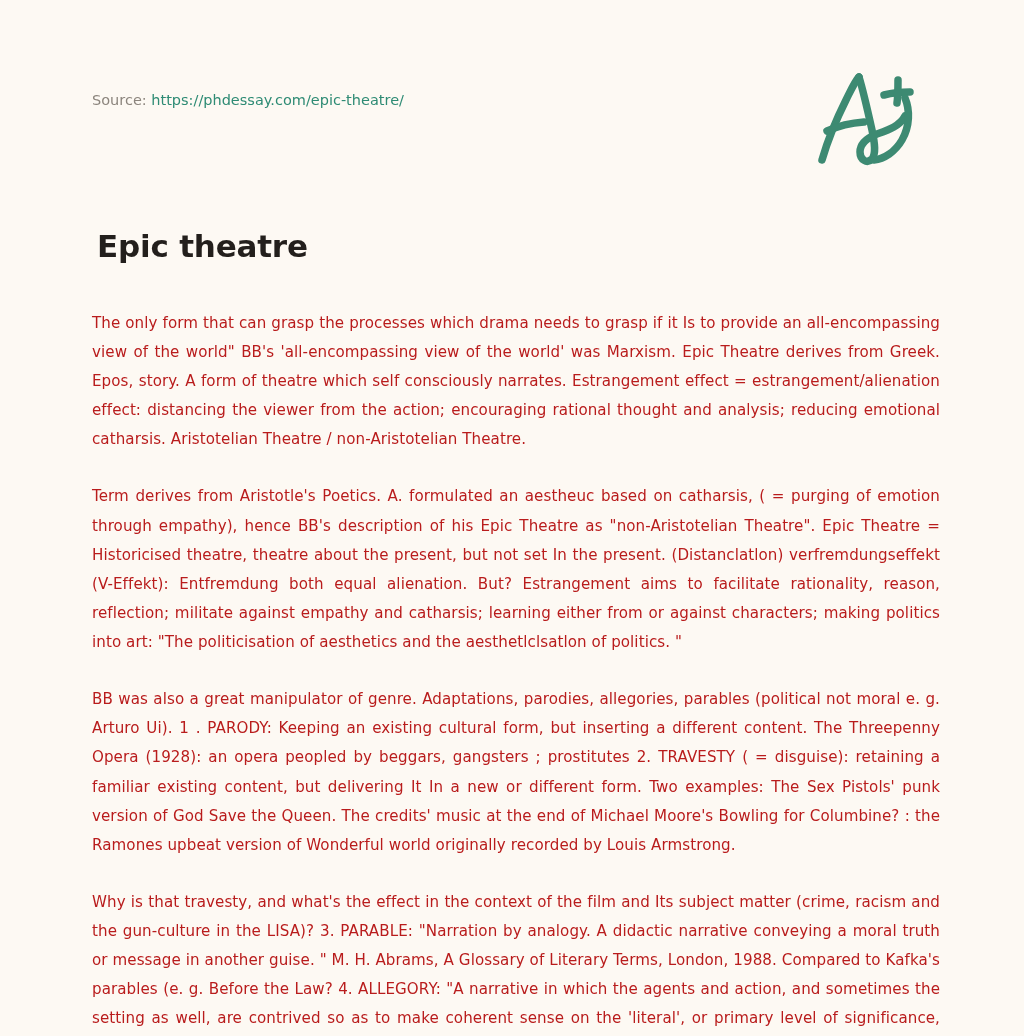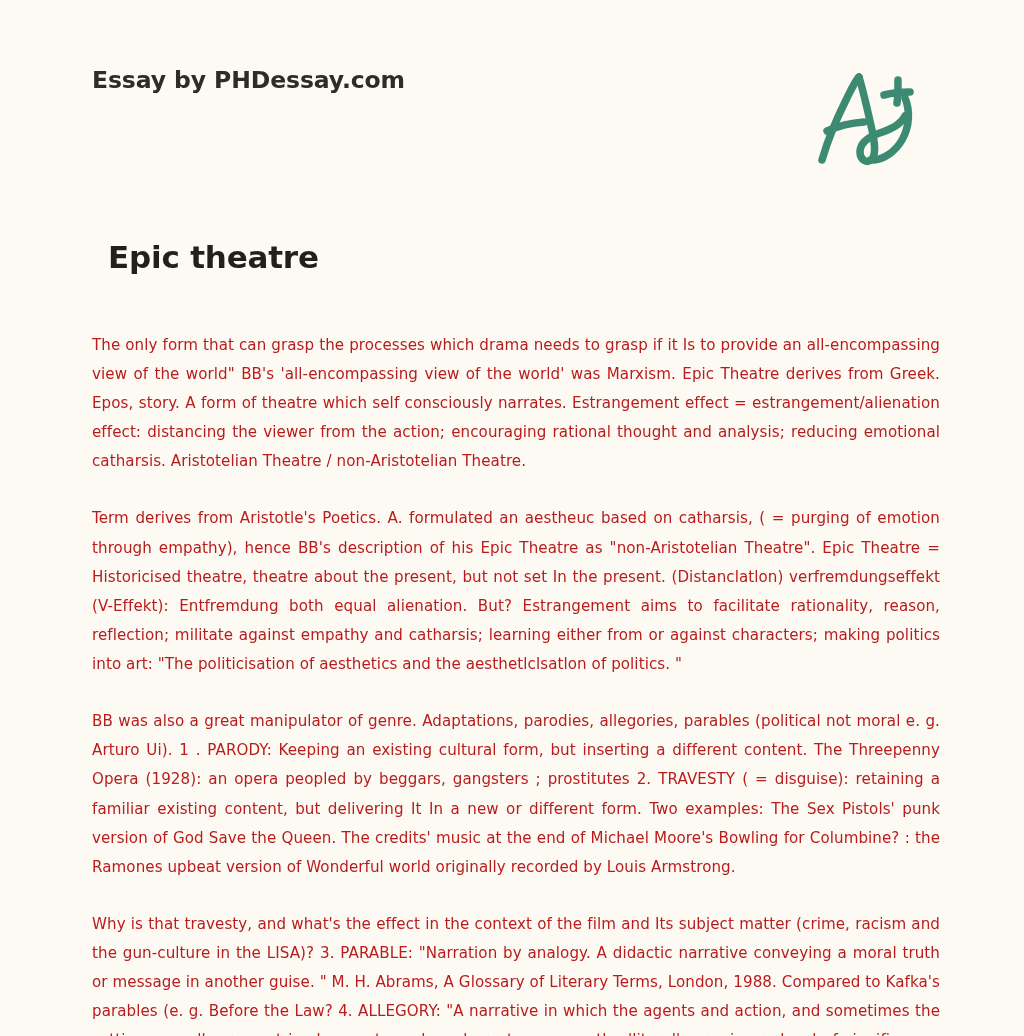--- a/index.html
+++ b/index.html
@@ -75,21 +75,21 @@
 
   .logo-wrap svg {
     display: block;
     width: 100%;
     height: 100%;
     overflow: visible;
   }
 
   
   .doc-title {
-    margin: 16px;
+    margin: 5px;
     padding: 56px 92px 0 92px;
     font-size: 31px;
     font-weight: 700;
     color: #231f1c;
     letter-spacing: -0.2px;
     line-height: 1.25;
   }
 
   
   .doc-body {
@@ -113,22 +113,25 @@
   }
 </style>
 </head>
 <body>
 
 <div class="page">
 
   <header class="masthead">
 
     <div class="masthead-left">
-      <div class="brand-line">Essay by PHDessay.com</div>
 
+      <div class="source-line">
+        <span class="source-label">Source:</span>
+        <a class="source-url" href="#">https://phdessay.com/epic-theatre/</a>
+      </div>
     </div>
 
     <div class="logo-wrap">
       <svg viewBox="0 0 112 98" xmlns="http://www.w3.org/2000/svg" fill="none" stroke="#3d8a72" stroke-linecap="round" stroke-linejoin="round">
 
         <path d="M12 92 C16 78 26 52 36 32 C41 22 45 13 49 9" stroke-width="7.5"></path>
 
         <path d="M49 9 C53 22 58 44 62 62 C65 76 66 86 62 91
                  C57 96 50 92 50 84 C50 76 57 70 67 66
                  C78 62 90 58 95 48" stroke-width="7.5"></path>

